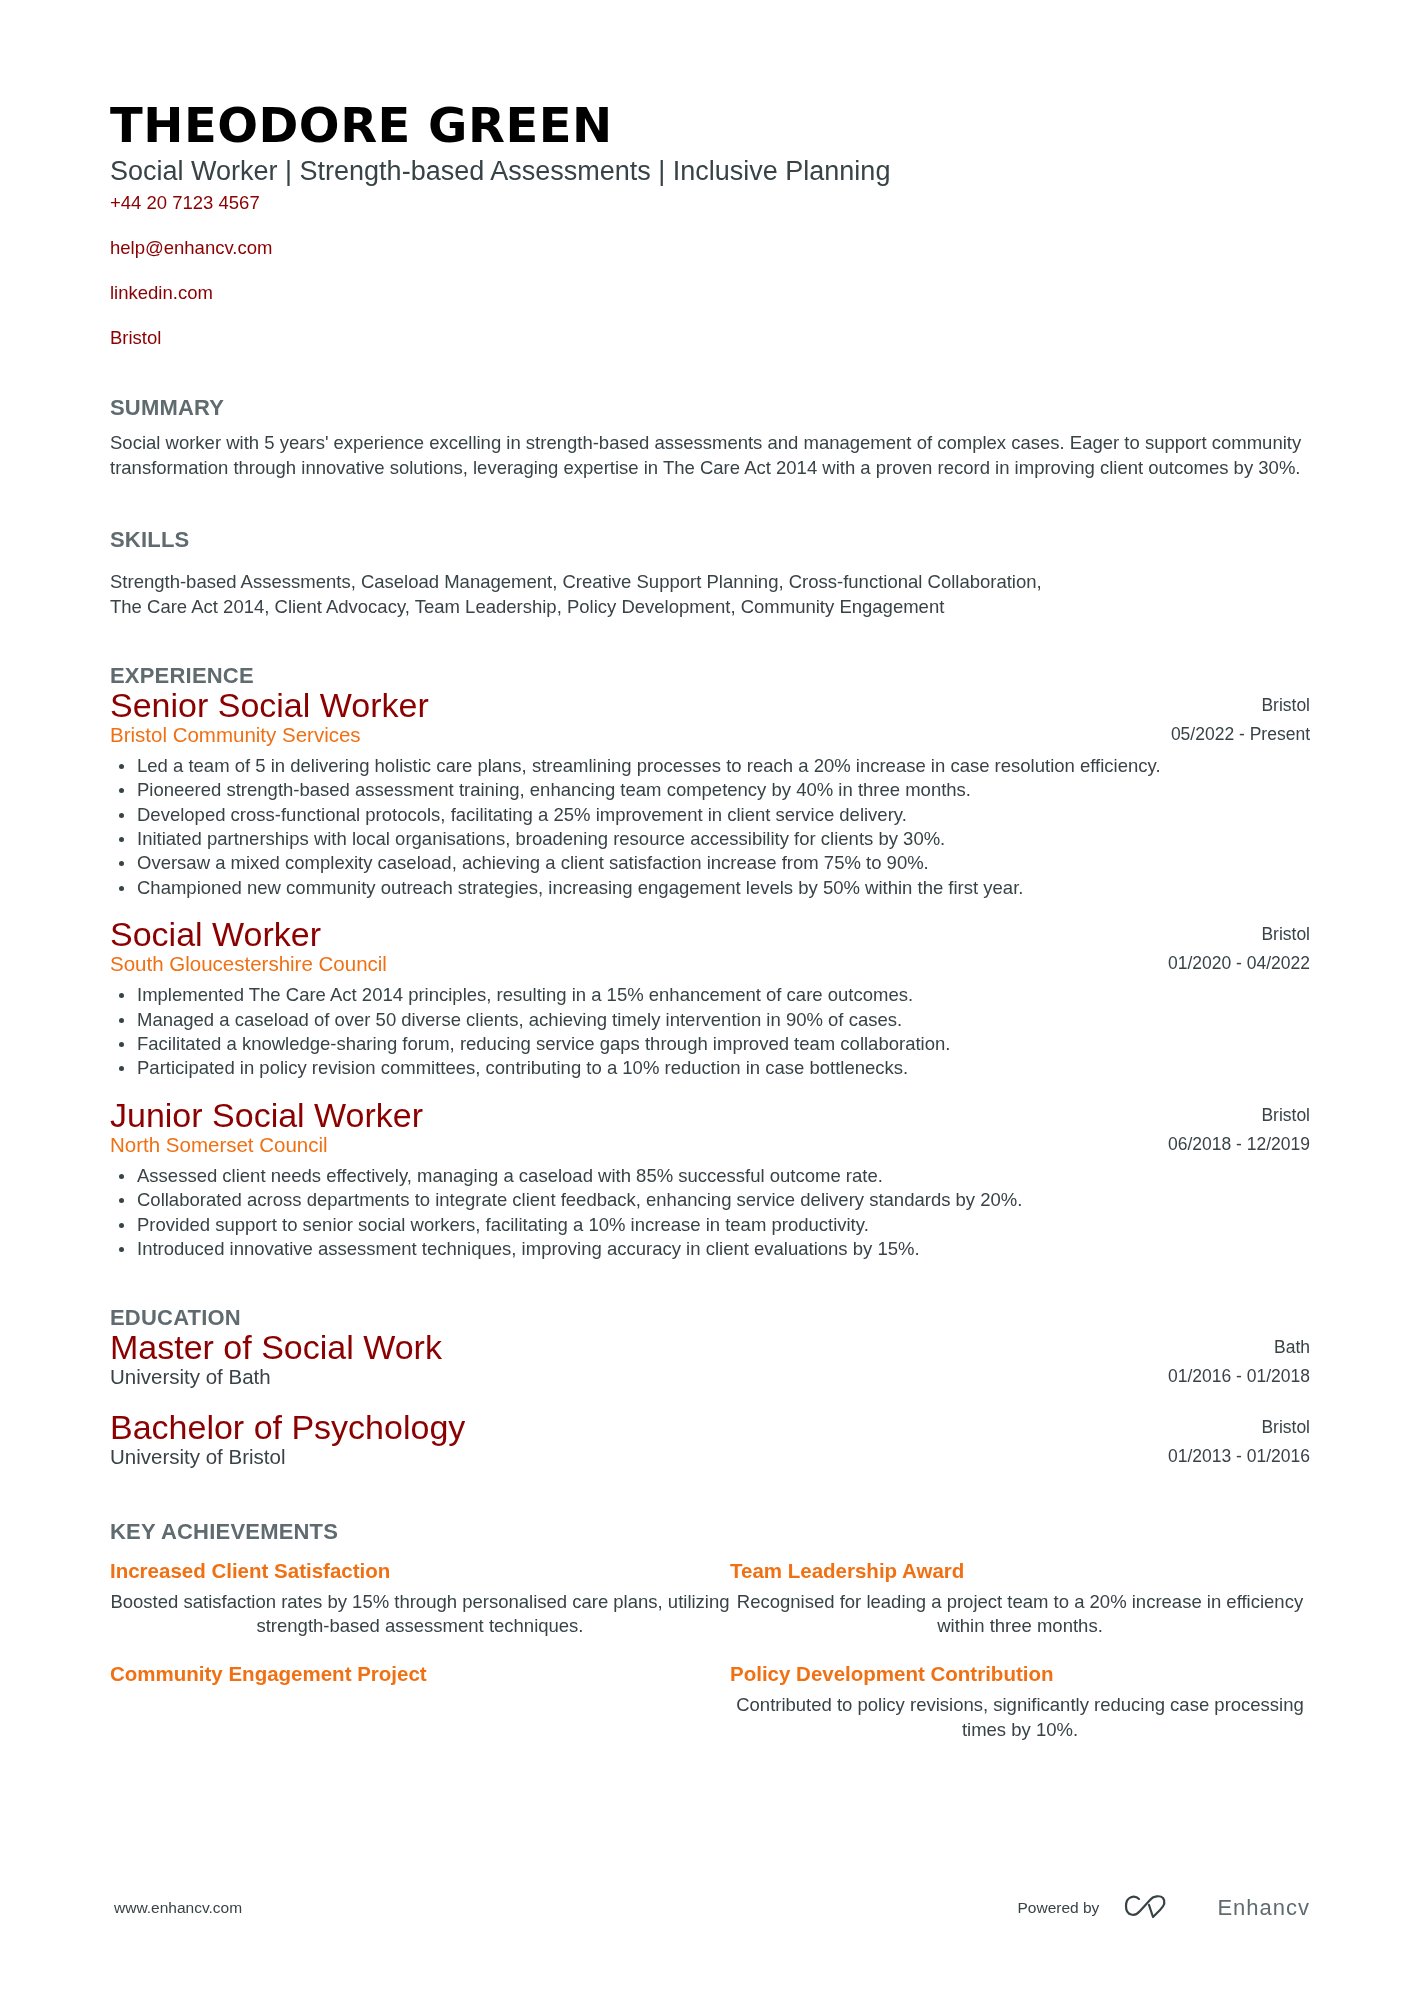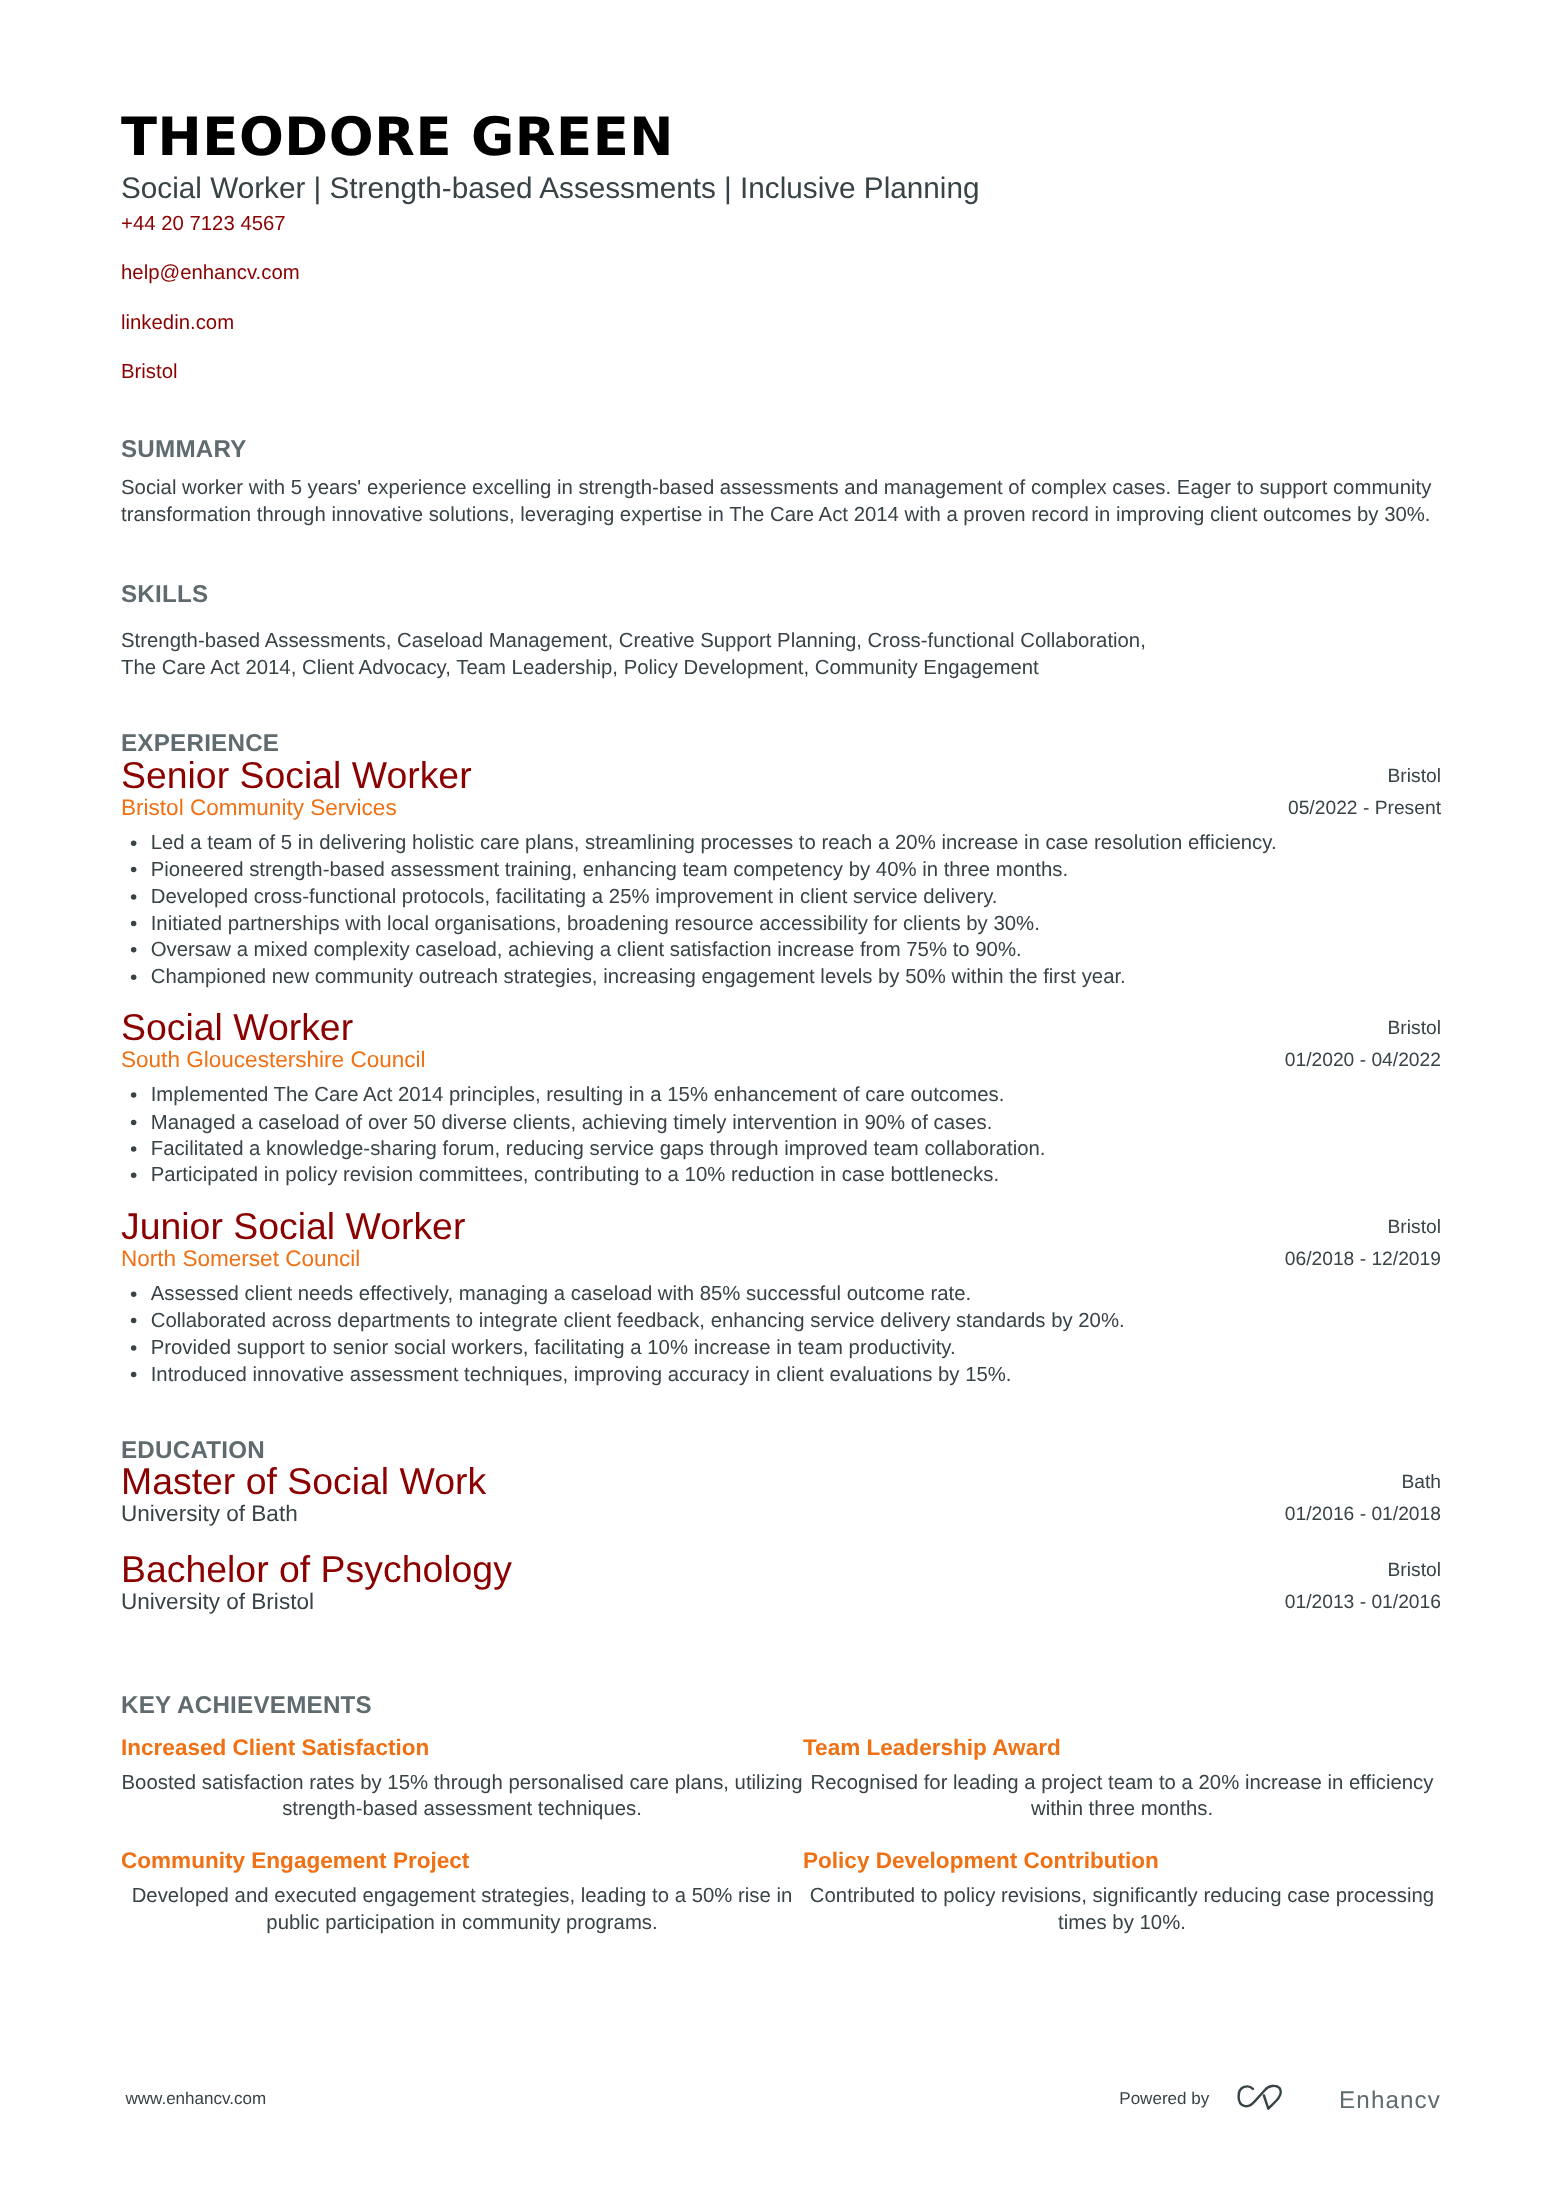--- a/index.html
+++ b/index.html
@@ -25,21 +25,21 @@
   .entry-right { text-align: right; font-size: 17.5px; color: #384347; line-height: 29px; }
   .entry-right .loc { line-height: 30px; }
   .bullets { list-style: none; margin-top: 5px; }
   .bullets li { position: relative; padding-left: 27px; font-size: 18.5px; line-height: 24.4px; color: #384347; }
   .bullets li::before { content: ""; position: absolute; left: 9px; top: 10px; width: 5px; height: 5px; border-radius: 50%; background: #384347; }
   #experience .entry:first-of-type { margin-top: 9px; }
   #experience .entry + .entry { margin-top: 19px; }
   #education { margin-top: 42px; }
   #education .entry:first-of-type { margin-top: 9px; }
   #education .entry + .entry { margin-top: 21px; }
-  #achievements { margin-top: 65px; }
+  #achievements { margin-top: 47px; }
   .ach-grid { display: grid; grid-template-columns: 620px 580px; row-gap: 20px; margin-top: 10px; }
   .ach-title { font-weight: bold; font-size: 20.5px; color: #f07014; line-height: 30px; }
   .ach-desc { font-size: 18.5px; line-height: 24.7px; color: #384347; margin-top: 4px; text-align: center; }
   .footer { position: absolute; left: 114px; right: 100px; top: 1893px; display: flex; justify-content: space-between; align-items: center; }
   .footer-url { font-size: 15.5px; color: #384347; }
   .powered { display: flex; align-items: center; gap: 24px; }
   .powered-label { font-size: 15.5px; color: #384347; }
   .brand { display: flex; align-items: center; gap: 12px; }
   .brand-name { font-size: 22px; color: #5f6b6f; letter-spacing: 1px; margin-left: 36px; }
 </style>
@@ -171,21 +171,20 @@
       <div>
         <div class="ach-title">Increased Client Satisfaction</div>
         <div class="ach-desc">Boosted satisfaction rates by 15% through personalised care plans, utilizing strength-based assessment techniques.</div>
       </div>
       <div>
         <div class="ach-title">Team Leadership Award</div>
         <div class="ach-desc">Recognised for leading a project team to a 20% increase in efficiency within three months.</div>
       </div>
       <div>
         <div class="ach-title">Community Engagement Project</div>
-        <div class="ach-desc">Developed and executed engagement strategies, leading to a 50% rise in public participation in community programs.</div>
       </div>
       <div>
         <div class="ach-title">Policy Development Contribution</div>
         <div class="ach-desc">Contributed to policy revisions, significantly reducing case processing times by 10%.</div>
       </div>
     </div>
   </section>
 </div>
 
 <footer class="footer">

